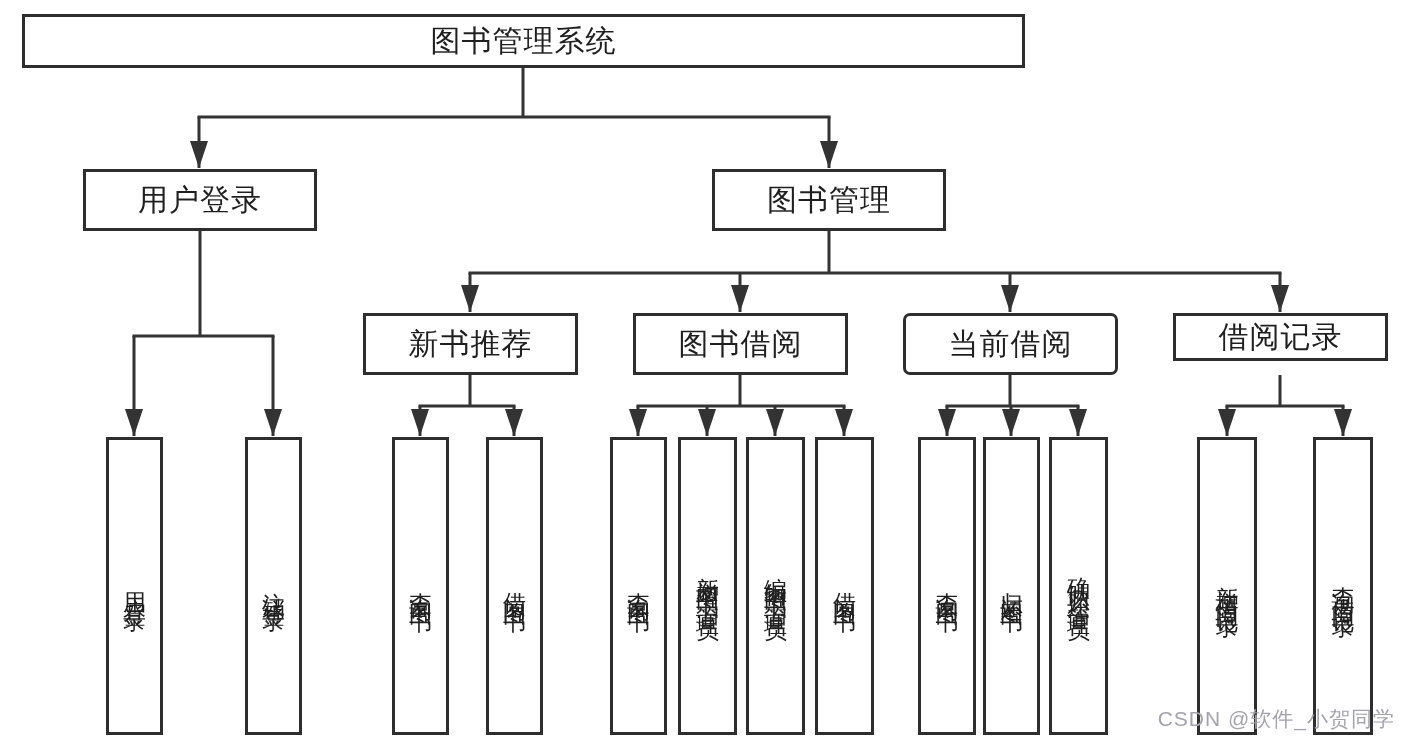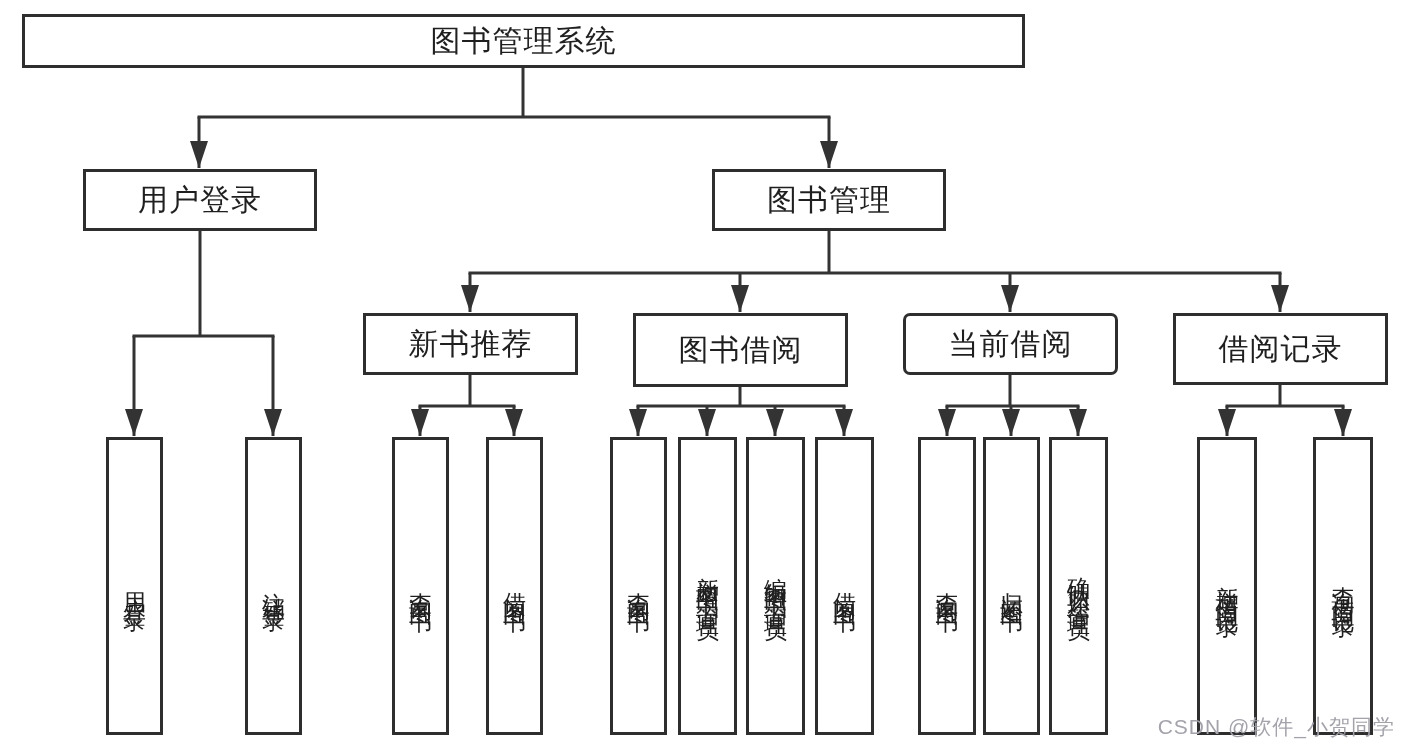--- a/index.html
+++ b/index.html
@@ -44,23 +44,23 @@
     font-size: 23px;
     letter-spacing: 6px;
     line-height: 1;
     white-space: nowrap;
   }
   
   .root { left: 22px;  top: 14px;  width: 1003px; height: 54px; }
   .l2-a { left: 83px;  top: 169px; width: 234px;  height: 62px; }
   .l2-b { left: 712px; top: 169px; width: 234px;  height: 62px; }
   .l3-a { left: 363px; top: 313px; width: 215px;  height: 62px; }
-  .l3-b { left: 633px; top: 313px; width: 215px;  height: 74px; }
+  .l3-b { left: 633px; top: 313px; width: 215px;  height: 62px; }
   .l3-c { left: 903px; top: 313px; width: 215px;  height: 62px; border-radius: 7px; }
-  .l3-d { left: 1173px;top: 313px; width: 215px;  height: 72px; }
+  .l3-d { left: 1173px;top: 313px; width: 215px;  height: 48px; }
   .leaf { top: 437px; height: 298px; }
   .f1  { left: 106px;  width: 57px; }
   .f2  { left: 245px;  width: 57px; }
   .f3  { left: 392px;  width: 57px; }
   .f4  { left: 486px;  width: 57px; }
   .f5  { left: 610px;  width: 57px; }
   .f6  { left: 678px;  width: 59px; }
   .f7  { left: 746px;  width: 59px; }
   .f8  { left: 815px;  width: 59px; }
   .f9  { left: 918px;  width: 58px; }
@@ -69,21 +69,20 @@
   .f12 { left: 1197px; width: 60px; }
   .f13 { left: 1313px; width: 60px; }
   .watermark {
     position: absolute;
     top: 705px;
     right: 10px;
     font-size: 21px;
     letter-spacing: 1px;
     color: var(--watermark, #a3a3ab);
     white-space: nowrap;
-    margin-top: 8px;
   }
 </style>
 </head>
 <body>
 
 <div class="canvas">
 
   <svg class="connectors" width="1405" height="747" viewBox="0 0 1405 747" stroke="#333333">
     <defs>
       <marker id="arrow" viewBox="0 0 27 18" refX="27" refY="9" markerWidth="27" markerHeight="18" orient="auto" markerUnits="userSpaceOnUse">

